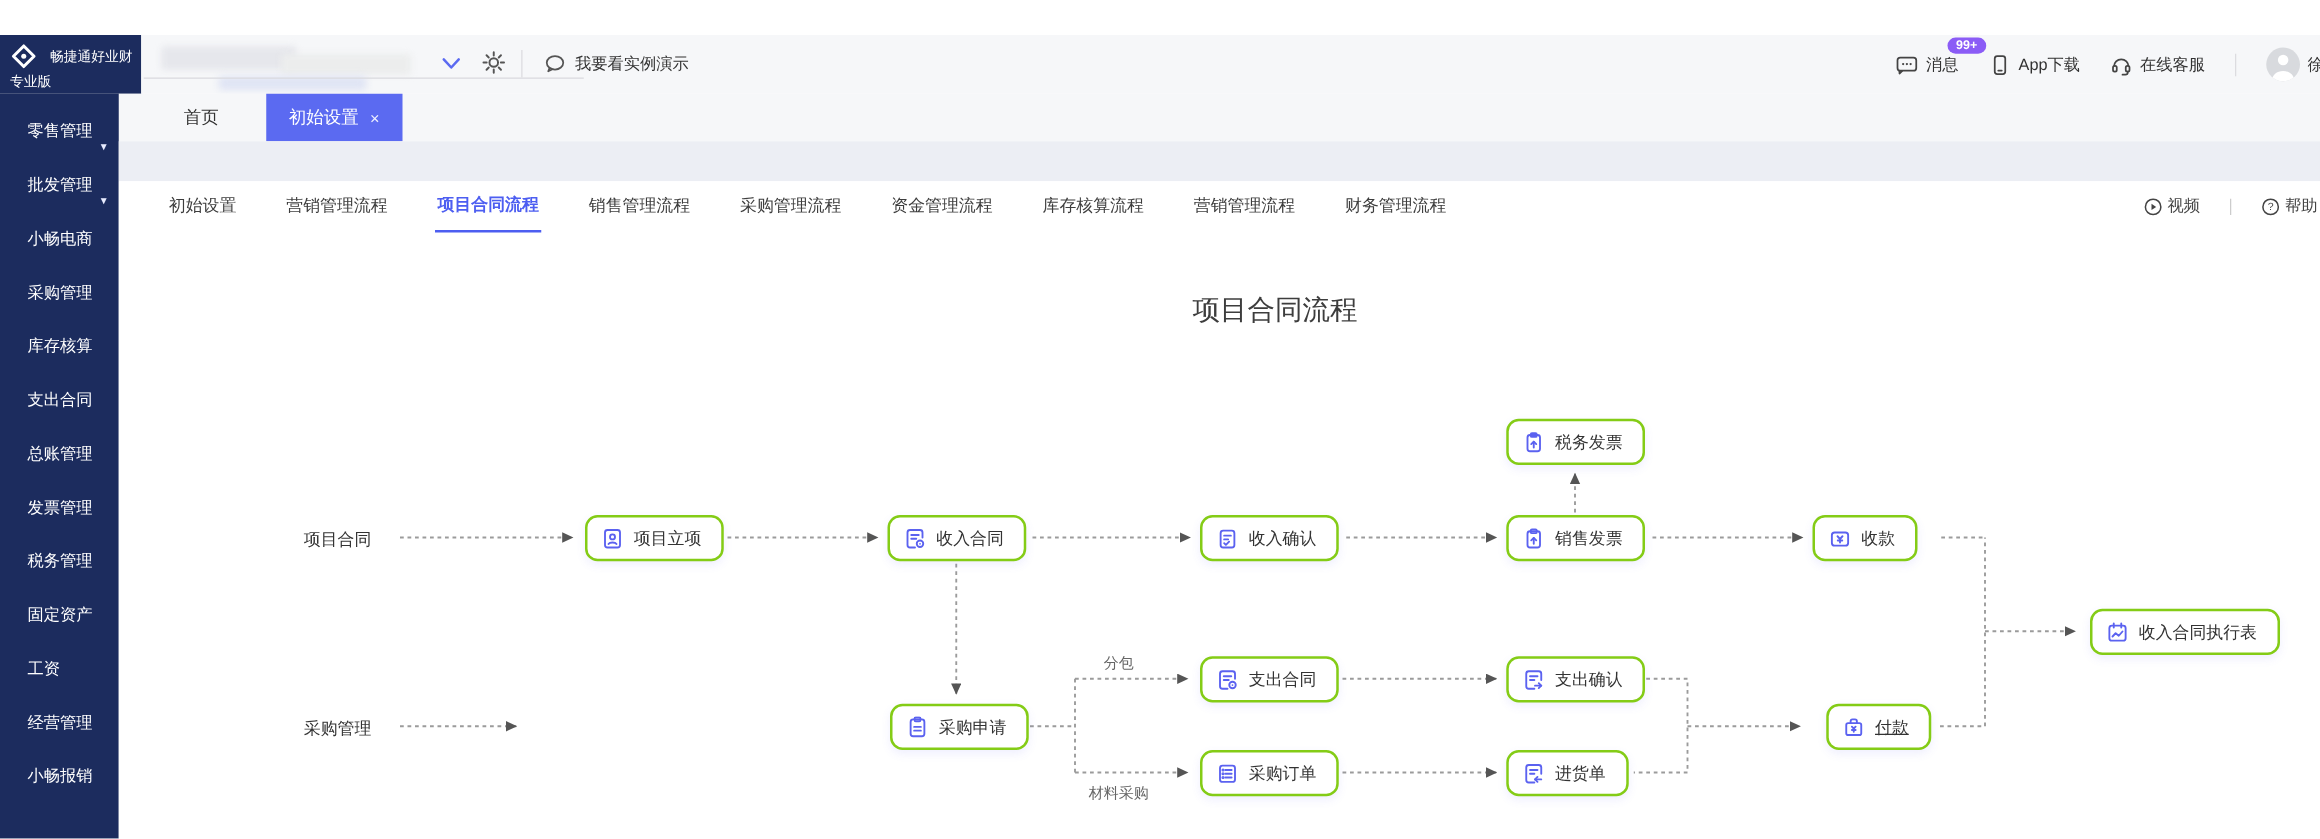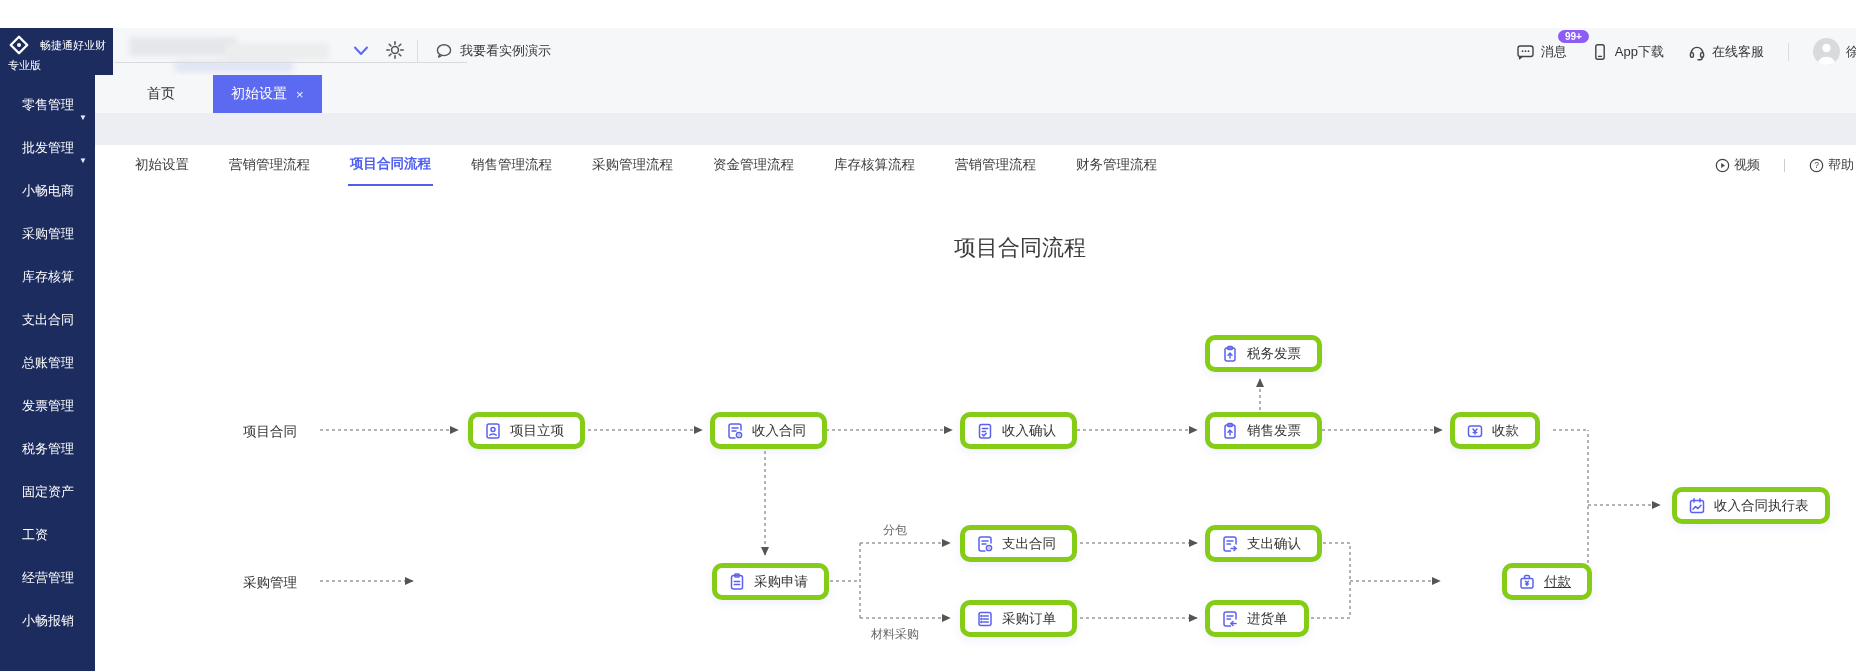--- a/index.html
+++ b/index.html
@@ -62,21 +62,21 @@
   .tool-item { display:flex; align-items:center; gap:4px; cursor:pointer; }
   .tool-sep { width:1px; height:13px; background:#ccc; }
 
   
   .flow { position:absolute; left:0; top:40px; width:1761px; height:486px; }
   .flow-title { position:absolute; left:925px; top:48px; transform:translateX(-50%);
     font-size:22px; color:#3d3d3d; white-space:nowrap; }
   .lane-label { position:absolute; font-size:13.5px; color:#333; }
   .edge-label { position:absolute; font-size:12px; color:#666; }
   .node { position:absolute; display:inline-flex; align-items:center; gap:8px; background:#fff;
-    border:5px solid #84cc16; border-radius:10px; padding:8px 16px 8px 11px; font-size:13.5px; color:#333;
+    border:2px solid #84cc16; border-radius:10px; padding:8px 16px 8px 11px; font-size:13.5px; color:#333;
     box-shadow:0 3px 8px rgba(95,99,242,.10); cursor:pointer; white-space:nowrap; height:37px; }
   .node svg { flex:0 0 auto; }
   svg.connectors { position:absolute; left:0; top:0; pointer-events:none; }
 </style>
 </head>
 <body>
 
 <div class="page">
   <div class="topstrip"></div>
 
@@ -385,21 +385,21 @@
       <div class="node" style="left:1110px; top:415px;">
         <svg width="18" height="18" viewBox="0 0 18 18" stroke="#5b62f0" stroke-width="1.5" fill="none" stroke-linecap="round" stroke-linejoin="round">
           <path d="M15 9V4a2 2 0 0 0-2-2H5a2 2 0 0 0-2 2v10a2 2 0 0 0 2 2h4.5"></path>
             <line x1="6" y1="6" x2="12" y2="6"></line>
             <line x1="6" y1="9" x2="9.5" y2="9"></line>
             <path d="M15 13.5h-5"></path>
             <path d="M12 11.5l-2 2 2 2"></path>
         </svg>
         <span>进货单</span>
       </div>
-      <div class="node" style="left:1407px; top:378px;text-decoration:underline;">
+      <div class="node" style="left:1366px; top:378px;text-decoration:underline;">
         <svg width="18" height="18" viewBox="0 0 18 18" stroke="#5b62f0" stroke-width="1.5" fill="none" stroke-linecap="round" stroke-linejoin="round">
           <rect x="3" y="5.5" width="12" height="9.5" rx="1.5"></rect>
             <path d="M6.5 5.5V4a1.5 1.5 0 0 1 1.5-1.5h2A1.5 1.5 0 0 1 11.5 4v1.5"></path>
             <path d="M7.5 8.3L9 9.8l1.5-1.5"></path>
             <line x1="9" y1="9.8" x2="9" y2="12.4"></line>
             <line x1="7.5" y1="11" x2="10.5" y2="11"></line>
         </svg>
         <span>付款</span>
       </div>
     </div>

